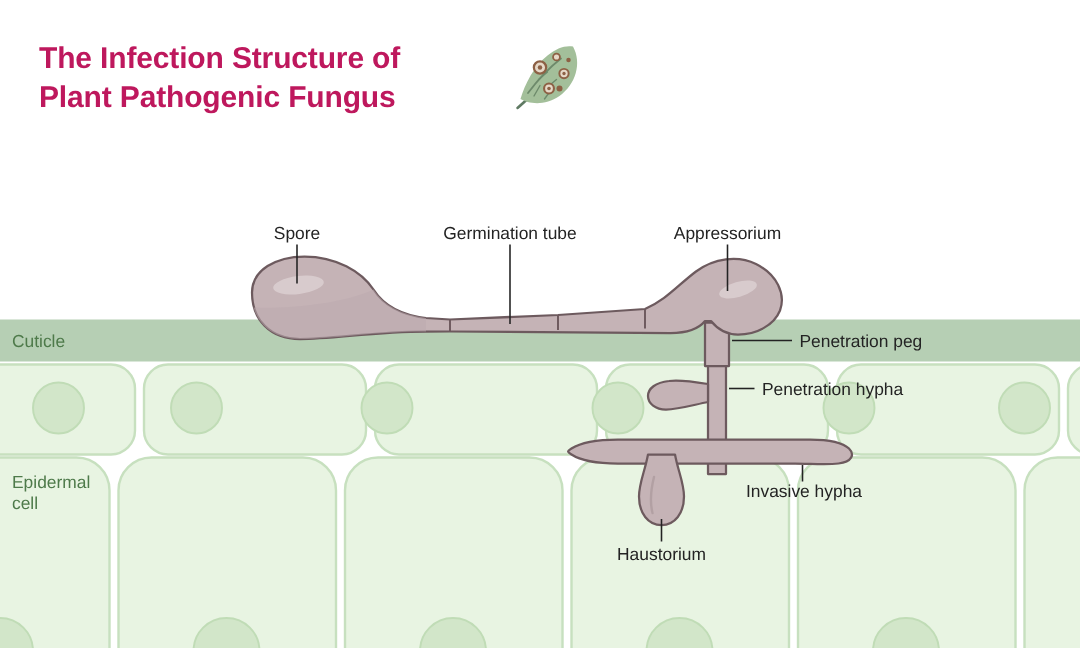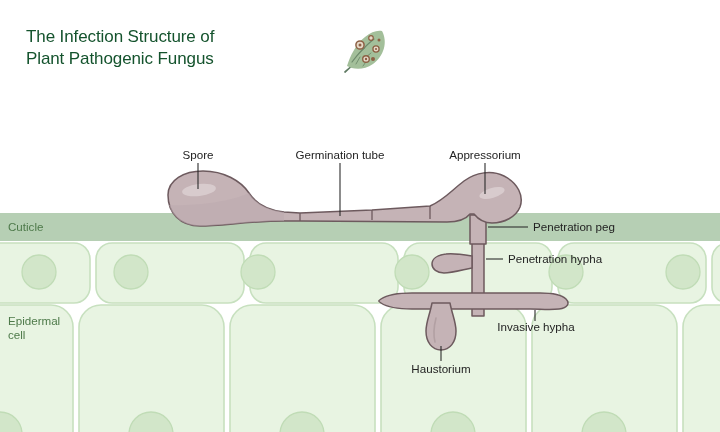--- a/index.html
+++ b/index.html
@@ -19,24 +19,24 @@
     background: #ffffff;
     overflow: hidden;
   }
   #title-block {
     position: absolute;
     left: 26px;
     top: 26px;
     width: 330px;
   }
   #title-text {
-    font-size: 17px;
-    font-weight: normal;
+    font-size: 20px;
+    font-weight: bold;
     line-height: 1.32;
-    color: #14532d;
+    color: #be185d;
     letter-spacing: -0.1px;
     white-space: pre-line;
   }
   #leaf-icon {
     position: absolute;
     left: 332px;
     top: 22px;
   }
   #diagram {
     position: absolute;

